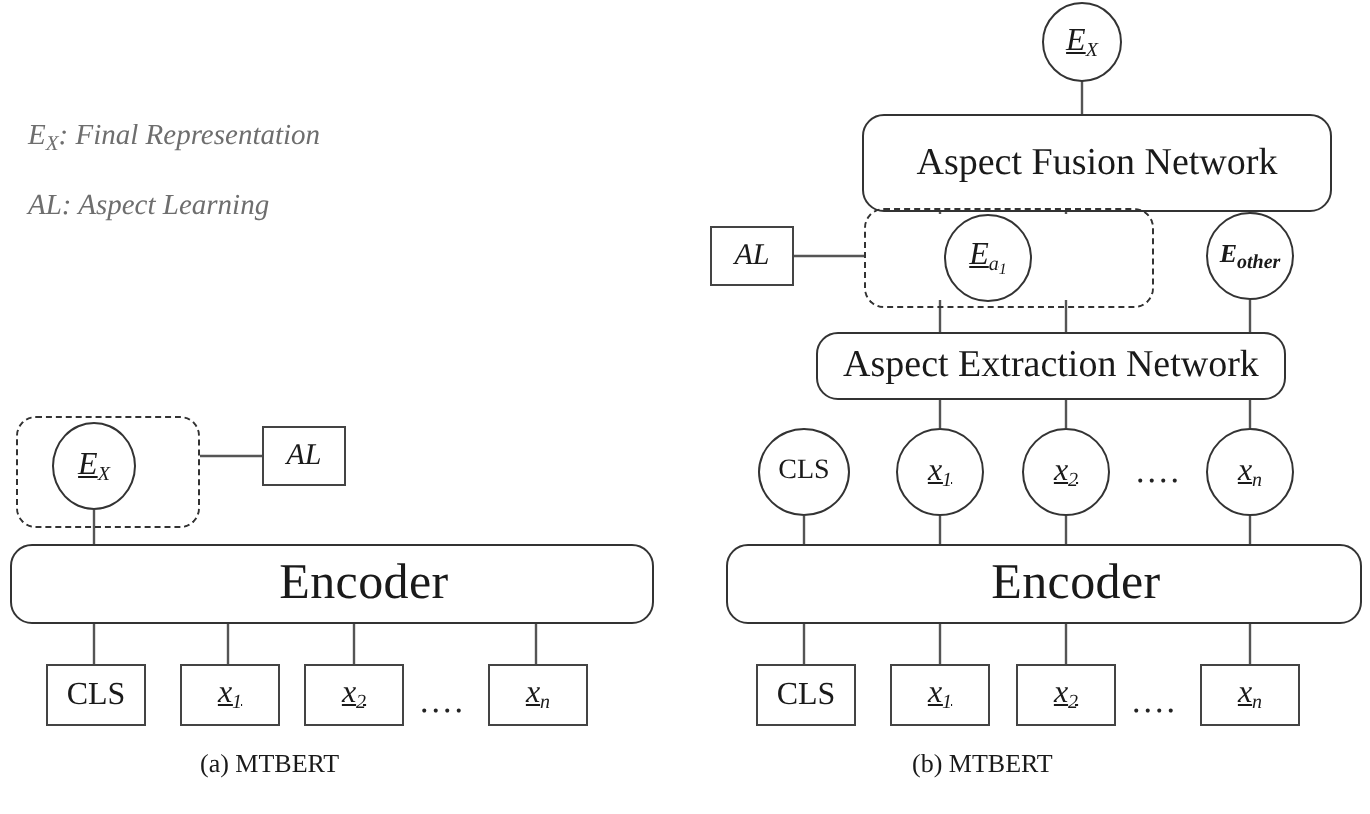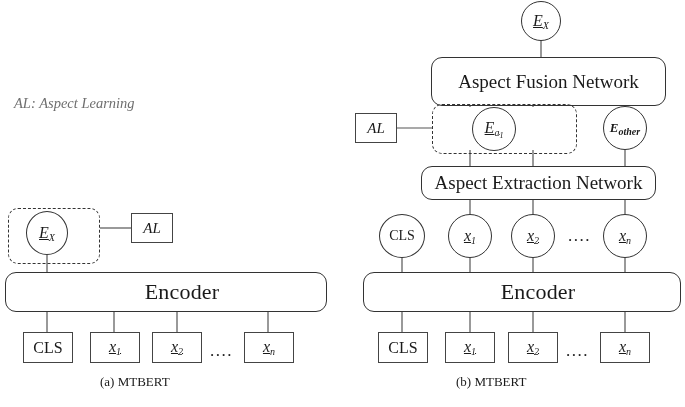--- a/index.html
+++ b/index.html
@@ -20,21 +20,21 @@
 
   
   .node{position:absolute;display:flex;align-items:center;justify-content:center;
         box-sizing:border-box;background:#fff;white-space:nowrap;}
 
   .boxnode{border:1.3px solid #444;font-size:15px;}
   .rrect{border:1.2px solid #333;border-radius:11px;}
   .circ{border:1.2px solid #333;border-radius:50%;}
   .dashdot{border:1.3px dashed #333;border-radius:10px;background:transparent;}
 
-  .enc{font-size:22px;letter-spacing:.2px;padding-left:32px;}
+  .enc{font-size:25px;letter-spacing:.2px;padding-left:32px;}
   .netlabel{font-size:19px;}
   .tok{font-size:16px;}
   .ital{font-style:italic;text-decoration:underline;}
   .sub{font-size:10px;vertical-align:-0.3em;font-style:italic;}
   .subsub{font-size:8px;vertical-align:-0.25em;}
   .dots{position:absolute;font-size:17px;letter-spacing:1.5px;color:#222;}
   .caption{position:absolute;font-size:13px;white-space:nowrap;}
   .al{font-size:15px;font-style:italic;}
   .eother{font-size:13px;font-style:italic;}
 </style>
@@ -76,20 +76,23 @@
       <line x1="533" y1="258" x2="533" y2="272"></line>
       <line x1="625" y1="258" x2="625" y2="272"></line>
 
       <line x1="402" y1="312" x2="402" y2="332"></line>
       <line x1="470" y1="312" x2="470" y2="332"></line>
       <line x1="533" y1="312" x2="533" y2="332"></line>
       <line x1="625" y1="312" x2="625" y2="332"></line>
     </g>
   </svg>
 
+  <div class="legend" id="legend1">
+    <span>E</span><span class="sub">X</span><span>: </span><span>Final Representation</span>
+  </div>
   <div class="legend" id="legend2">
     <span>AL</span><span>: </span><span>Aspect Learning</span>
   </div>
 
   <div class="node dashdot" style="left:8px;top:208px;width:92px;height:56px;"></div>
 
   <div class="node circ" style="left:26px;top:211px;width:42px;height:44px;">
     <span class="ital"><span>E</span><span class="sub">X</span></span>
   </div>
 
@@ -131,21 +134,21 @@
     <span>AL</span>
   </div>
 
   <div class="node circ" style="left:472px;top:107px;width:44px;height:44px;">
     <span class="ital"><span>E</span><span class="sub"><span>a</span><span class="subsub">1</span></span></span>
   </div>
   <div class="node circ" style="left:603px;top:106px;width:44px;height:44px;overflow:visible;font-weight:bold;">
     <span class="eother" style="position:absolute;left:50%;top:50%;transform:translate(-50%,-50%);"><span>E</span><span class="sub">other</span></span>
   </div>
 
-  <div class="node rrect netlabel" style="left:421px;top:166px;width:235px;height:34px;">
+  <div class="node rrect netlabel" style="left:408px;top:166px;width:235px;height:34px;">
     <span>Aspect Extraction Network</span>
   </div>
 
   <div class="node circ tok" style="left:379px;top:214px;width:46px;height:44px;">
     <span style="font-size:14px;"><span>CLS</span></span>
   </div>
   <div class="node circ tok" style="left:448px;top:214px;width:44px;height:44px;">
     <span class="ital"><span>x</span><span class="sub">1</span></span>
   </div>
   <div class="node circ tok" style="left:511px;top:214px;width:44px;height:44px;">

